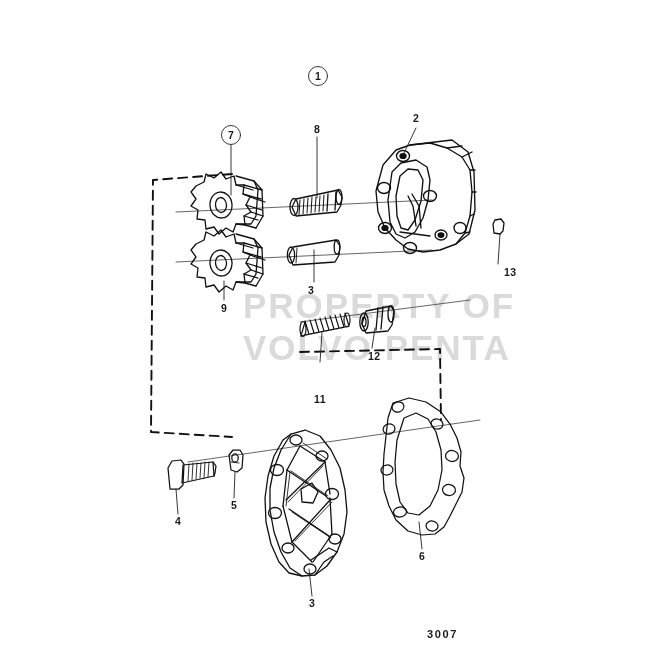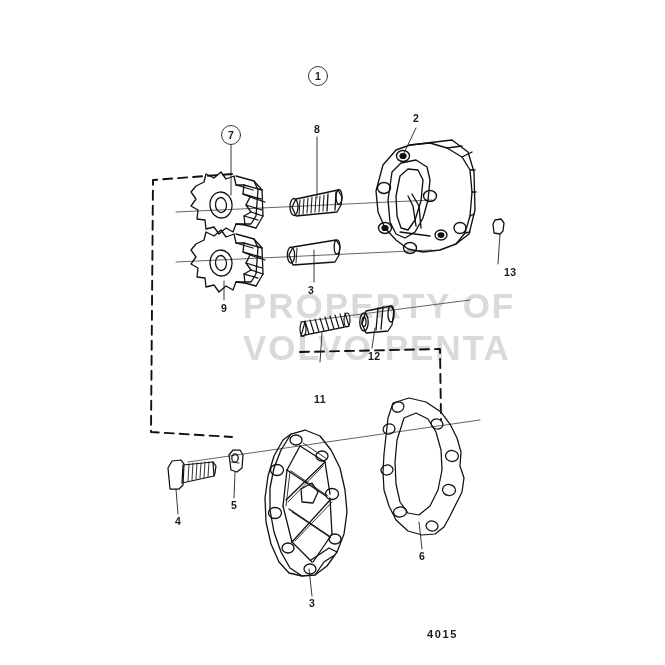--- a/index.html
+++ b/index.html
@@ -305,14 +305,14 @@
   <div class="lbl" style="left:231px;top:500px;">5</div>
   <div class="lbl" style="left:419px;top:551px;">6</div>
   <div class="lbl" style="left:228px;top:130px;">7</div>
   <div class="lbl" style="left:314px;top:124px;">8</div>
   <div class="lbl" style="left:221px;top:303px;">9</div>
   <div class="lbl" style="left:308px;top:285px;">3</div>
   <div class="lbl" style="left:314px;top:364px;margin-top:30px;">11</div>
   <div class="lbl" style="left:368px;top:351px;">12</div>
   <div class="lbl" style="left:504px;top:267px;">13</div>
 
-  <div class="refno" style="left:427px;top:628px;">4015</div>
+  <div class="refno" style="left:427px;top:628px;">3007</div>
 </div>
 
 </body></html>

